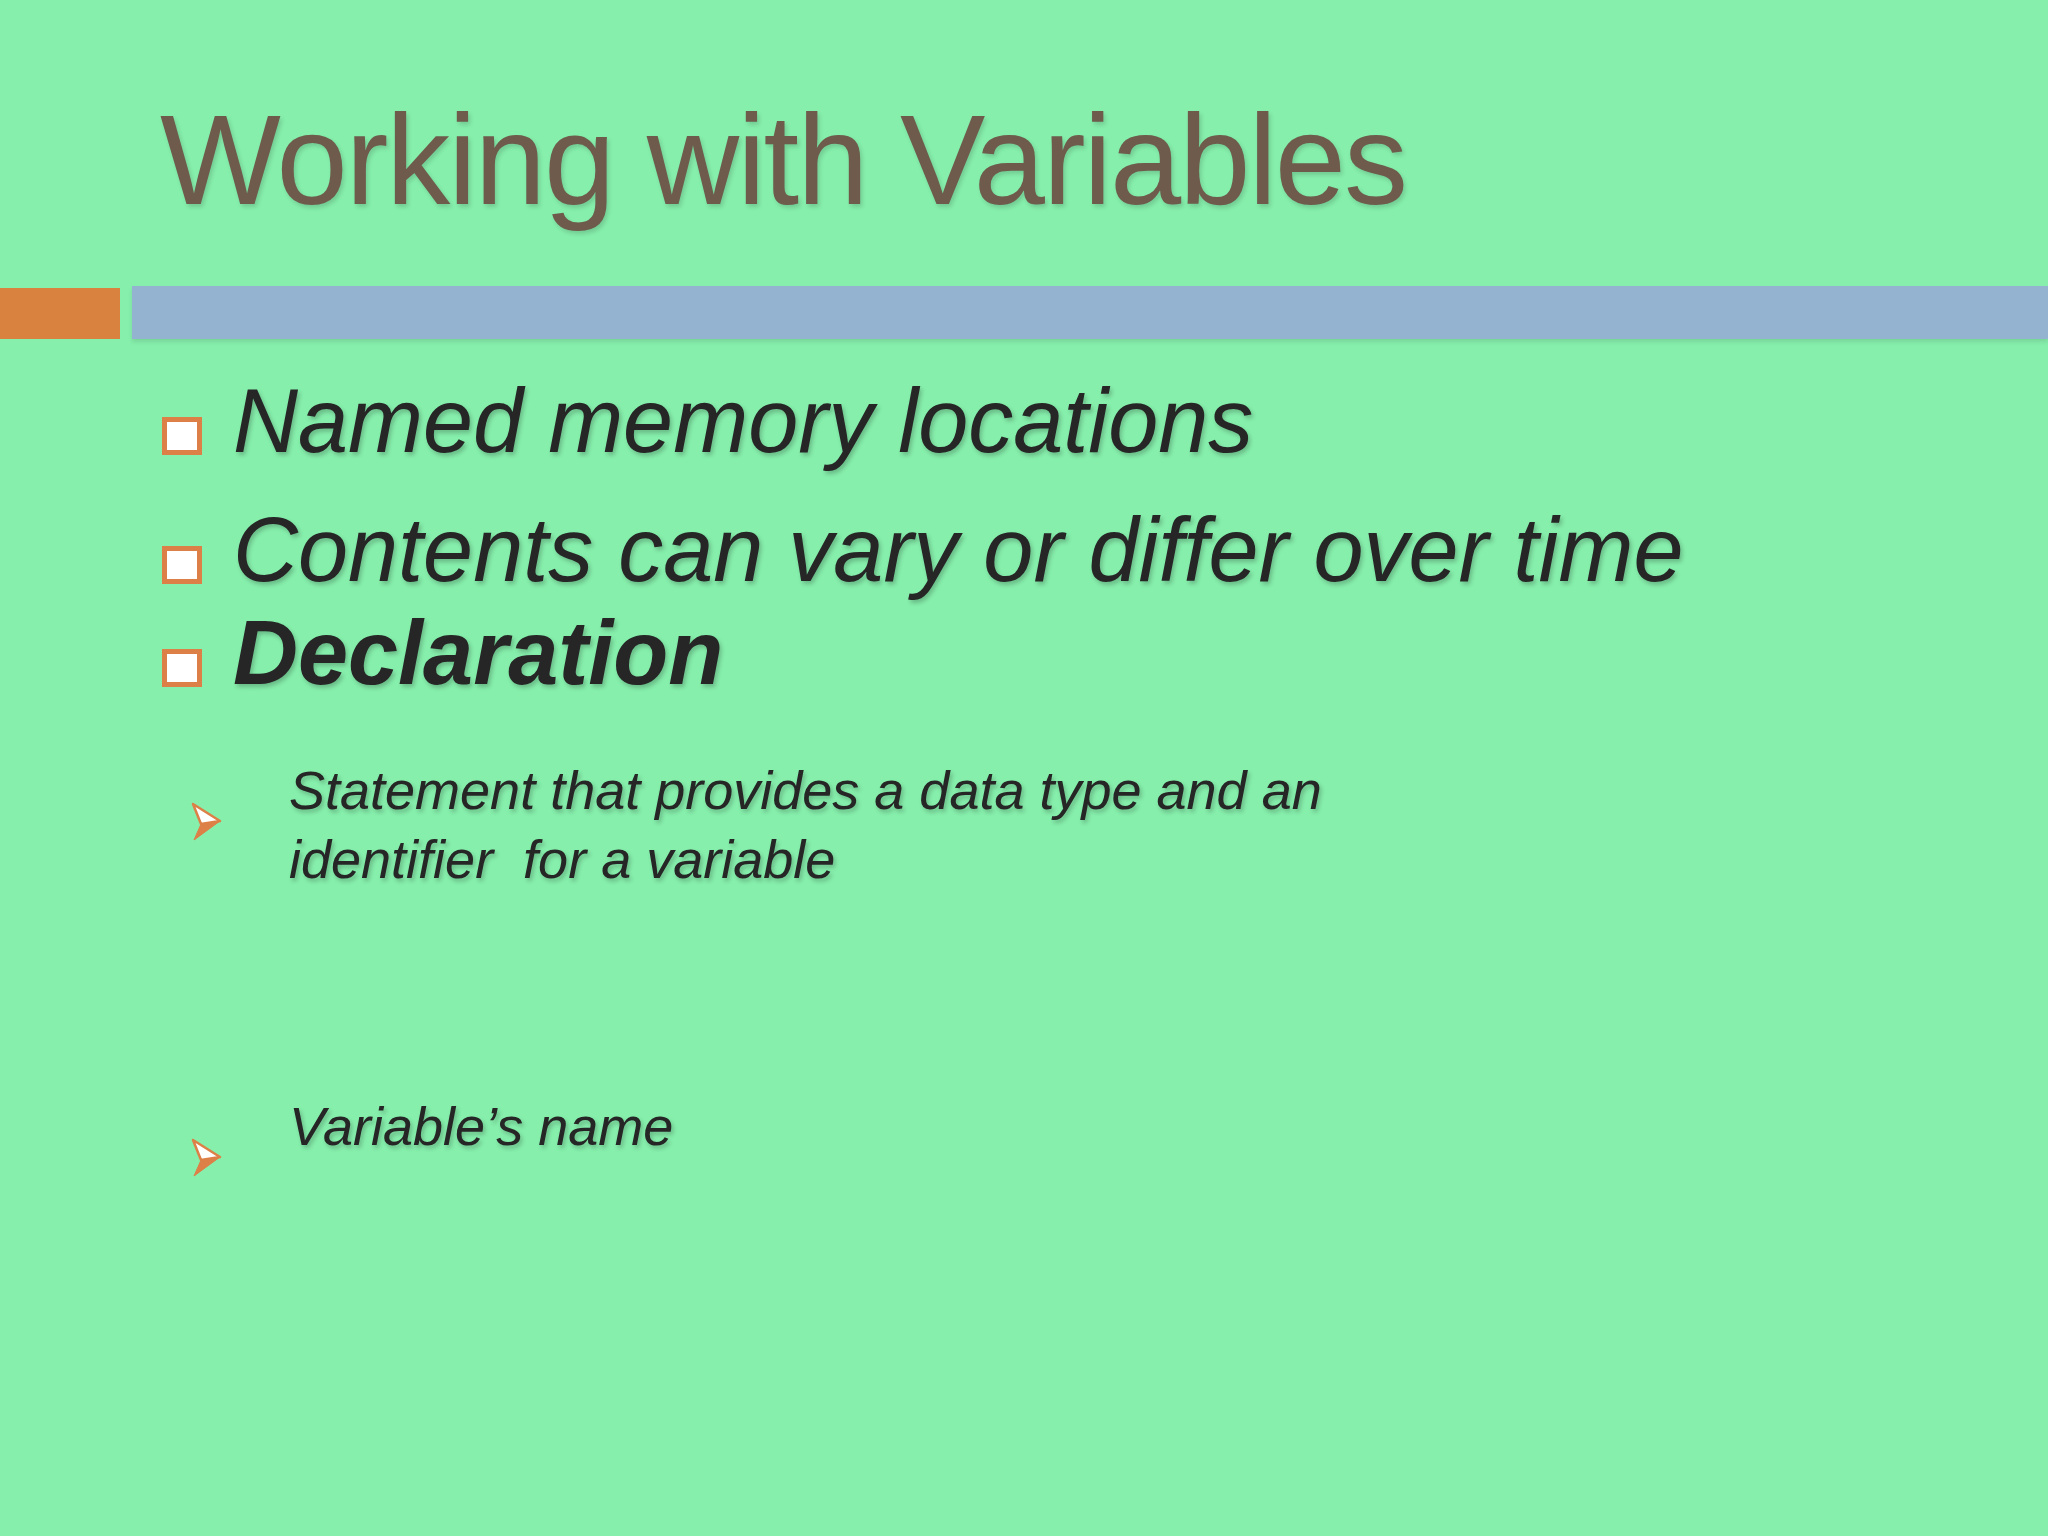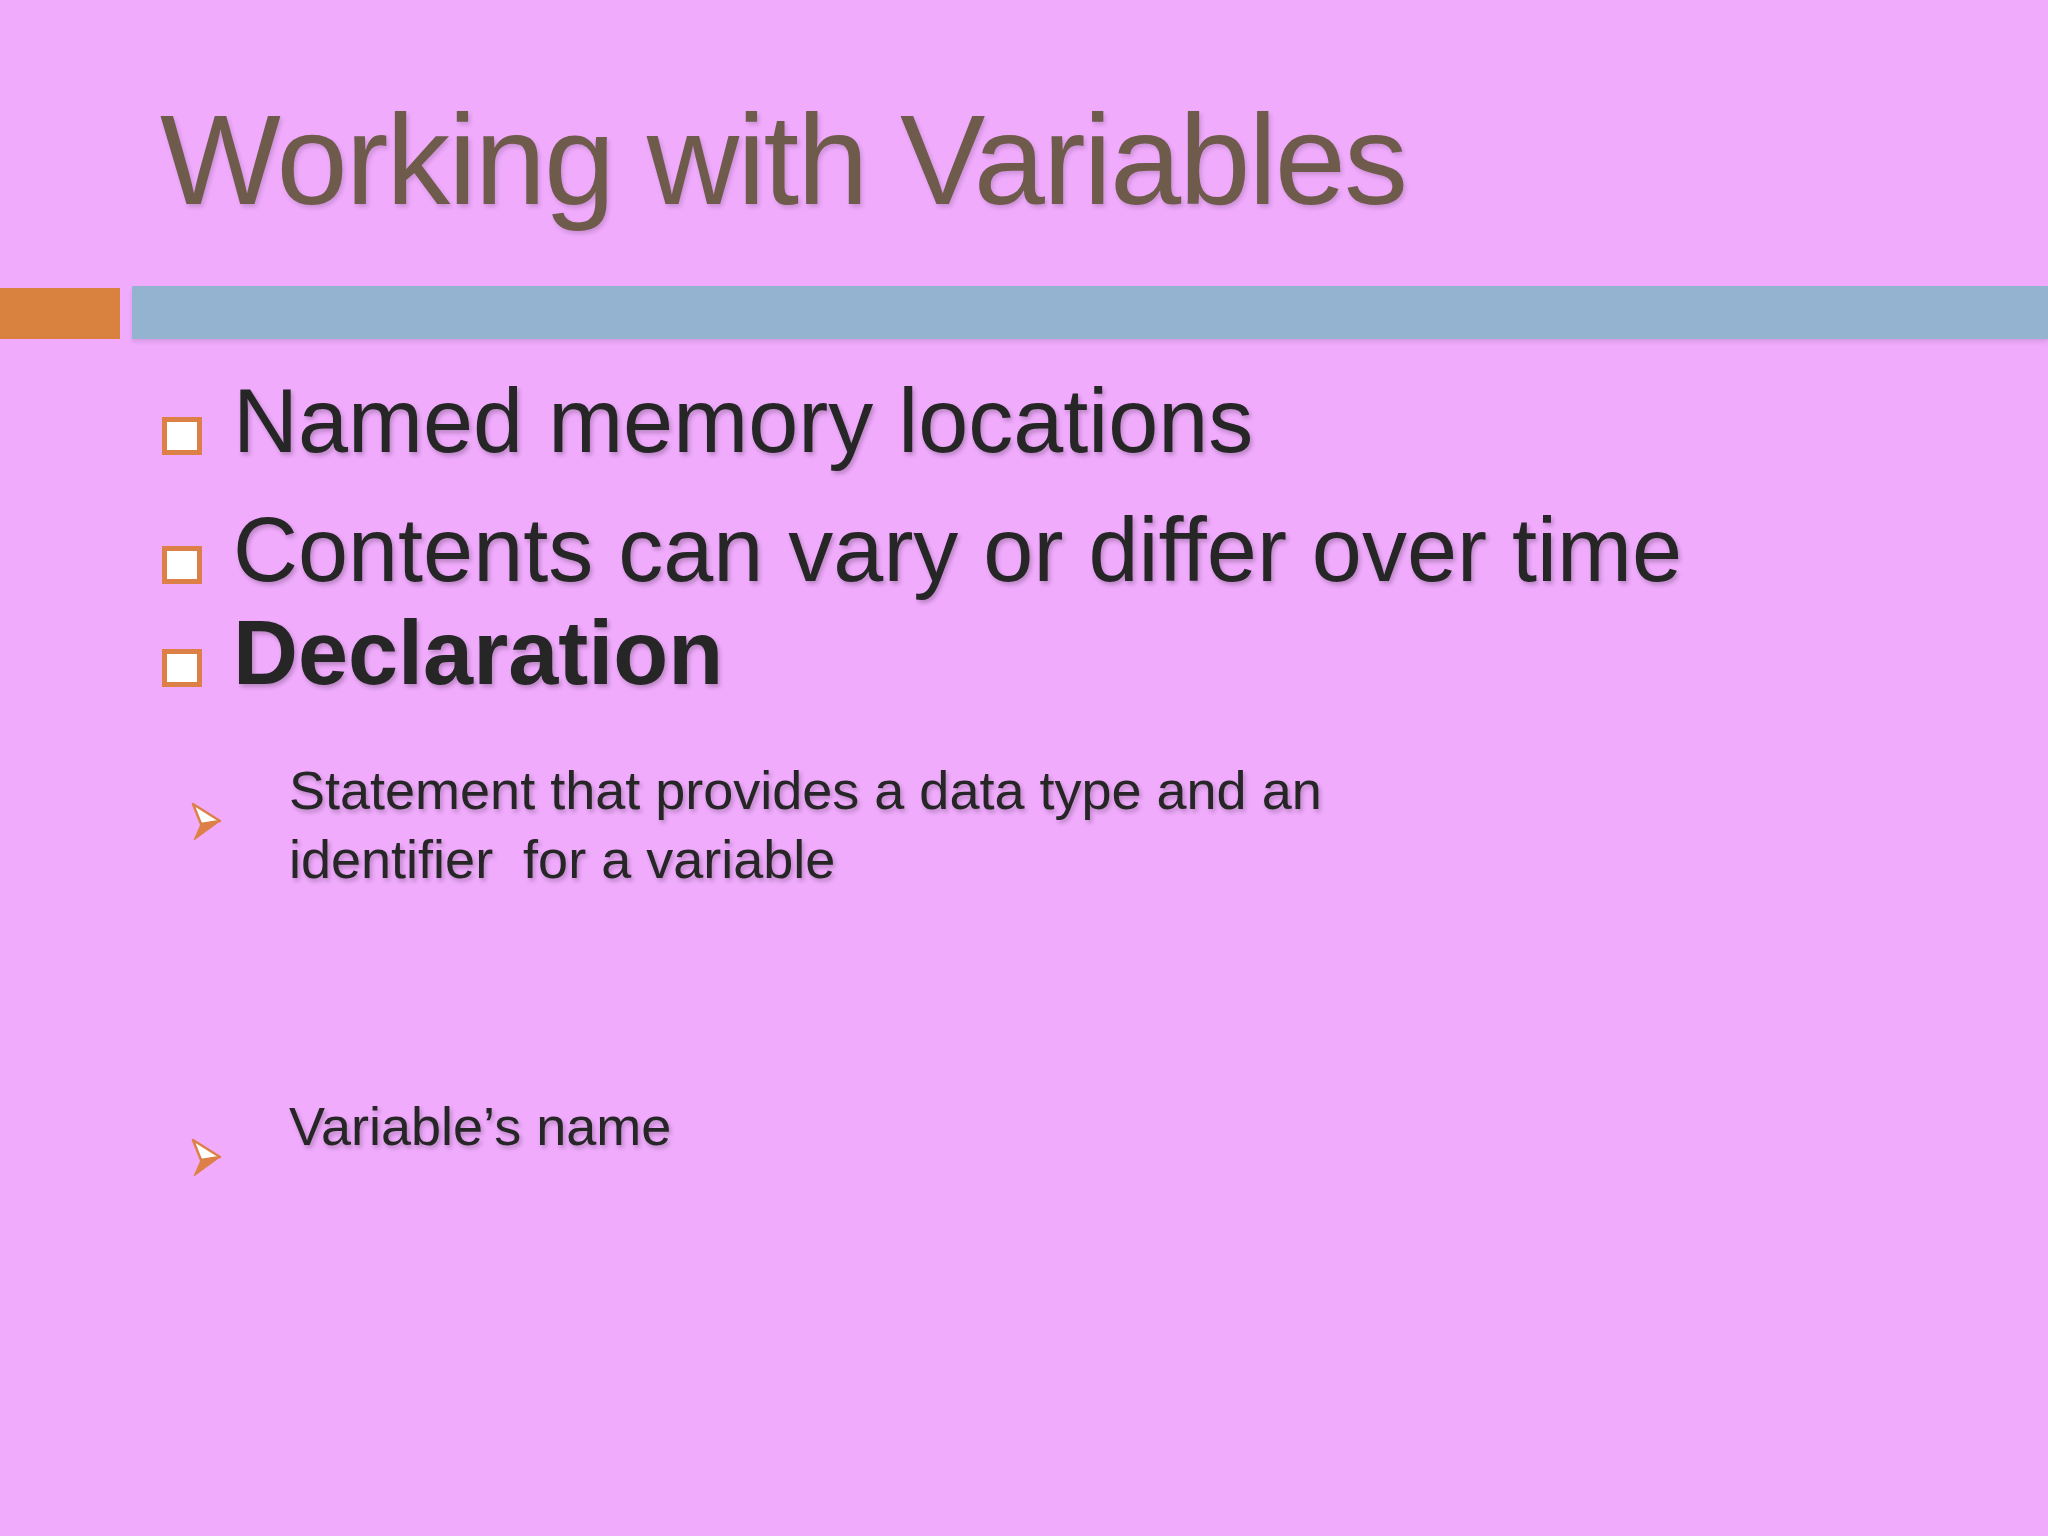--- a/index.html
+++ b/index.html
@@ -1,20 +1,20 @@
 <!DOCTYPE html>
 <html><head>
 <meta charset="utf-8">
 <style>
   html, body { margin: 0; padding: 0; background: #ffffff; }
   .slide {
     position: relative;
     width: 2048px;
     height: 1536px;
-    background: #f0abfc;
+    background: #86efac;
     overflow: hidden;
     font-family: "Liberation Sans", sans-serif;
   }
   .title {
     position: absolute;
     left: 160px;
     top: 96px;
     margin: 0;
     font-size: 128px;
     font-weight: 400;
@@ -39,20 +39,21 @@
   }
   .row {
     position: absolute;
     display: flex;
     align-items: flex-start;
     color: #262626;
   }
   .row .txt {
     text-shadow: 2px 3px 4px rgba(0,0,0,0.22);
     line-height: 1;
+    font-style: italic;
   }
   .l1 { left: 162px; }
   .l1 .txt {
     font-size: 90px;
     margin-left: 31px;
     white-space: nowrap;
   }
   .l1.bold .txt { font-weight: 700; }
   .sq {
     flex: 0 0 auto;

